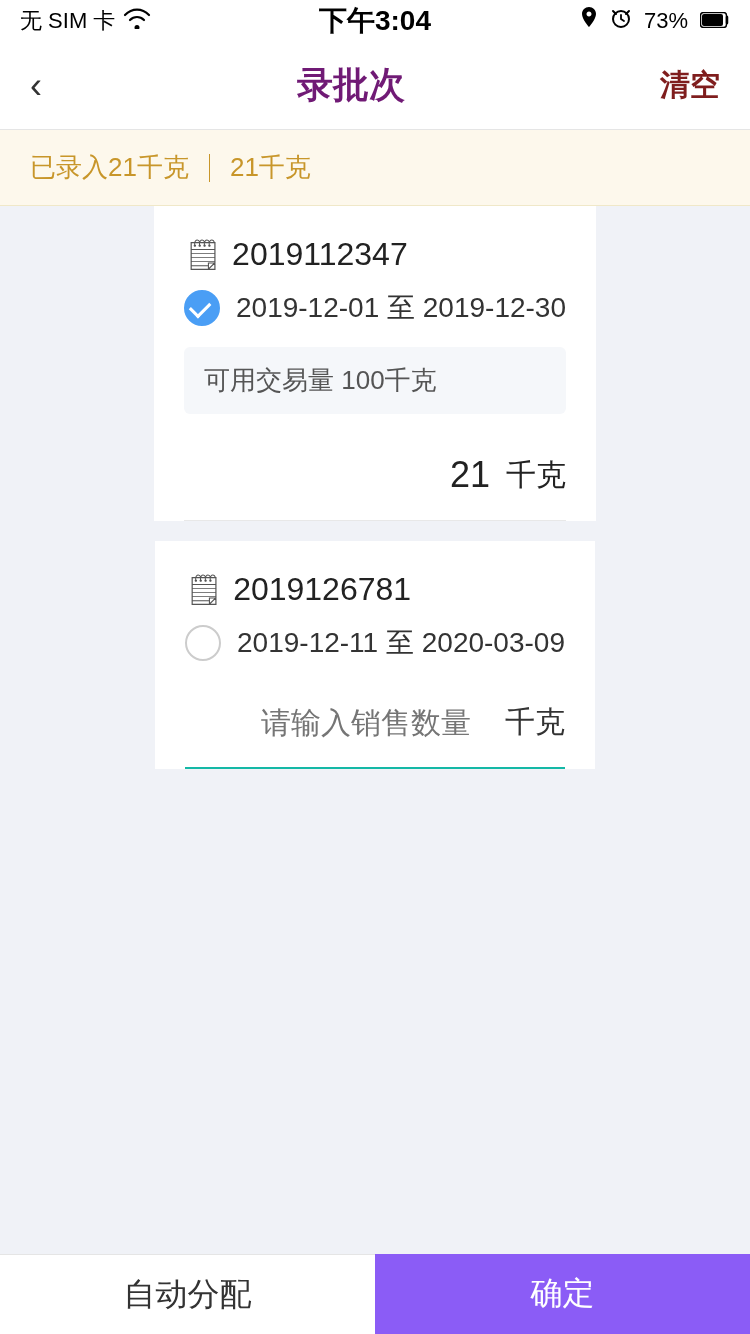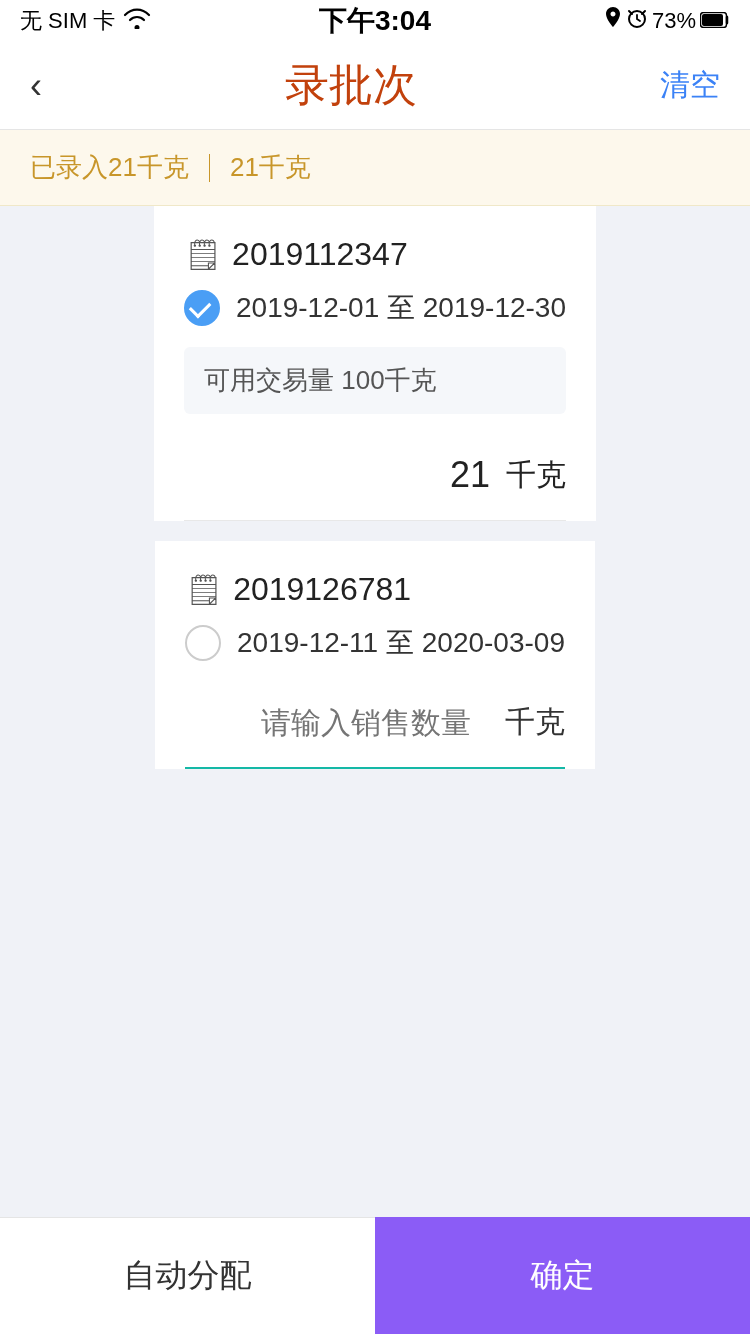--- a/index.html
+++ b/index.html
@@ -34,49 +34,50 @@
     .status-center {
       font-size: 28px;
       font-weight: 600;
       position: absolute;
       left: 50%;
       transform: translateX(-50%);
     }
     .status-right {
       display: flex;
       align-items: center;
-      gap: 4px;
+      gap: 12px;
       font-size: 22px;
     }
 
     
     .nav-bar {
       width: 100%;
       height: 88px;
       background: #fff;
       display: flex;
       align-items: center;
       justify-content: space-between;
       padding: 0 30px;
       border-bottom: 1px solid #e5e5e5;
     }
     .nav-back {
       font-size: 36px;
       color: #333;
       cursor: pointer;
     }
     .nav-title {
-      font-size: 44px;
-      font-weight: 400;
-      color: #c2410c;
+      font-size: 36px;
+      font-weight: 700;
+      color: #701a75;
     }
     .nav-clear {
       font-size: 30px;
-      color: #3b82f6;
+      color: #7f1d1d;
       cursor: pointer;
+      font-weight: bold;
     }
 
     
     .info-banner {
       width: 100%;
       background: #fdf8ec;
       padding: 20px 30px;
       display: flex;
       align-items: center;
       gap: 20px;
@@ -219,21 +220,21 @@
       flex: 1;
       min-height: 400px;
     }
 
     
     .bottom-bar {
       position: fixed;
       bottom: 0;
       left: 0;
       width: 750px;
-      height: 117px;
+      height: 80px;
       display: flex;
       z-index: 100;
     }
     .btn-auto {
       flex: 1;
       background: #fff;
       border: none;
       font-size: 32px;
       color: #333;
       cursor: pointer;

